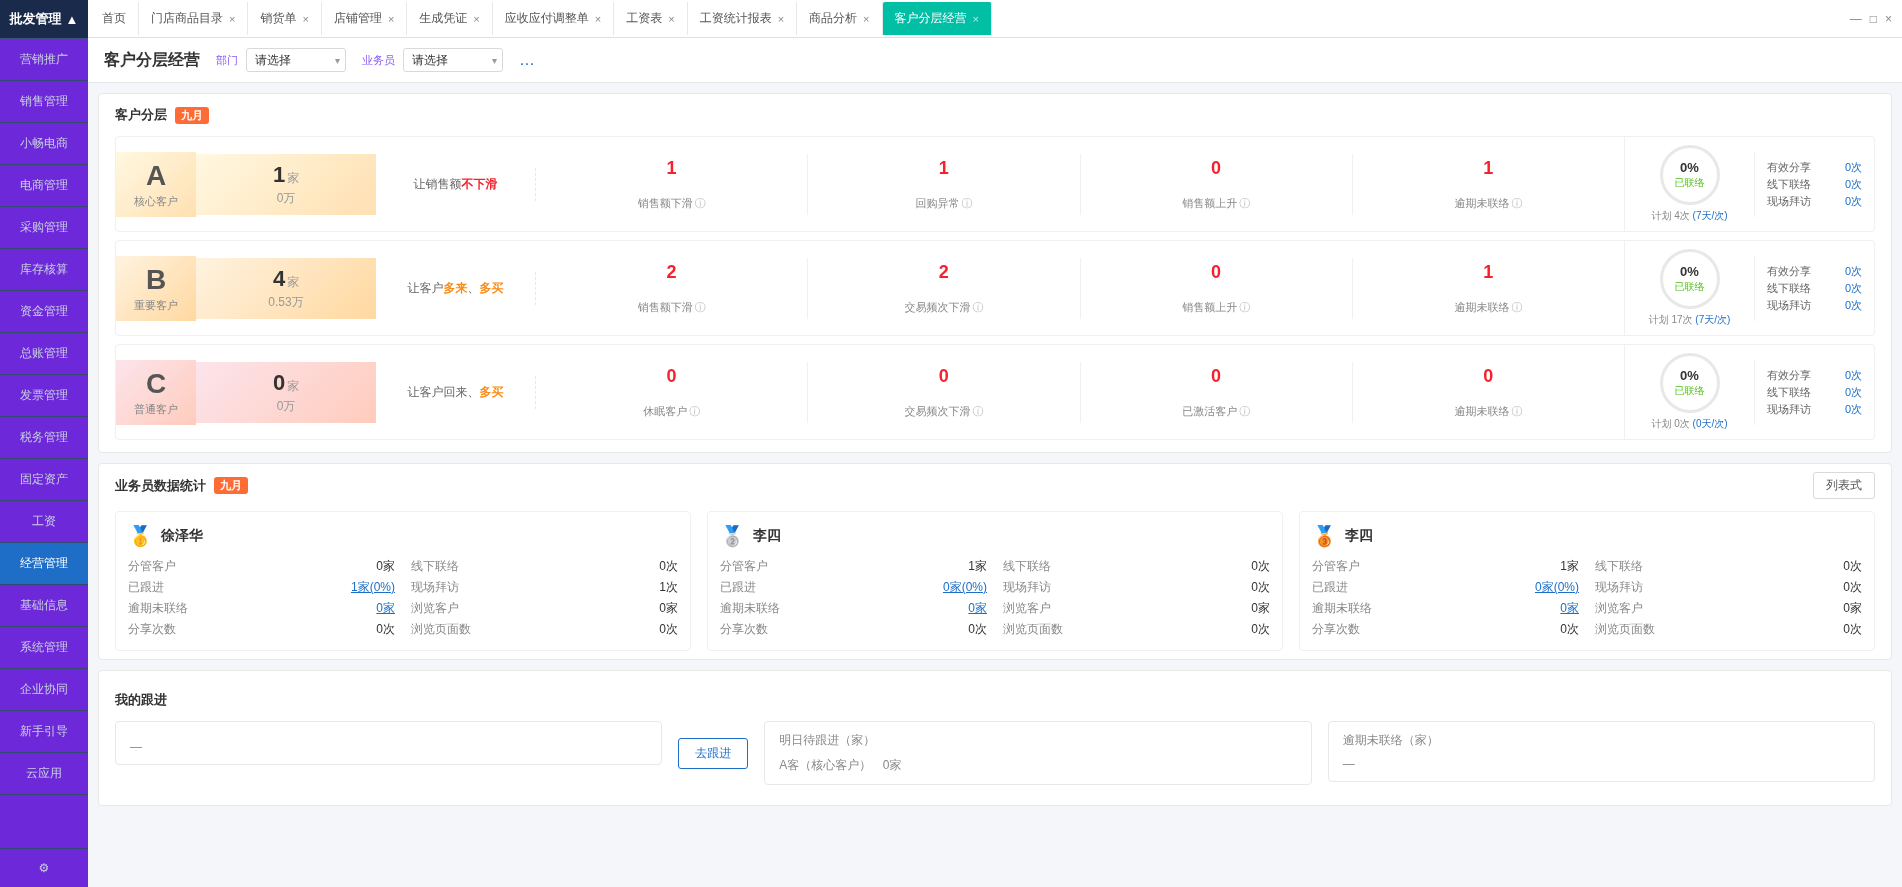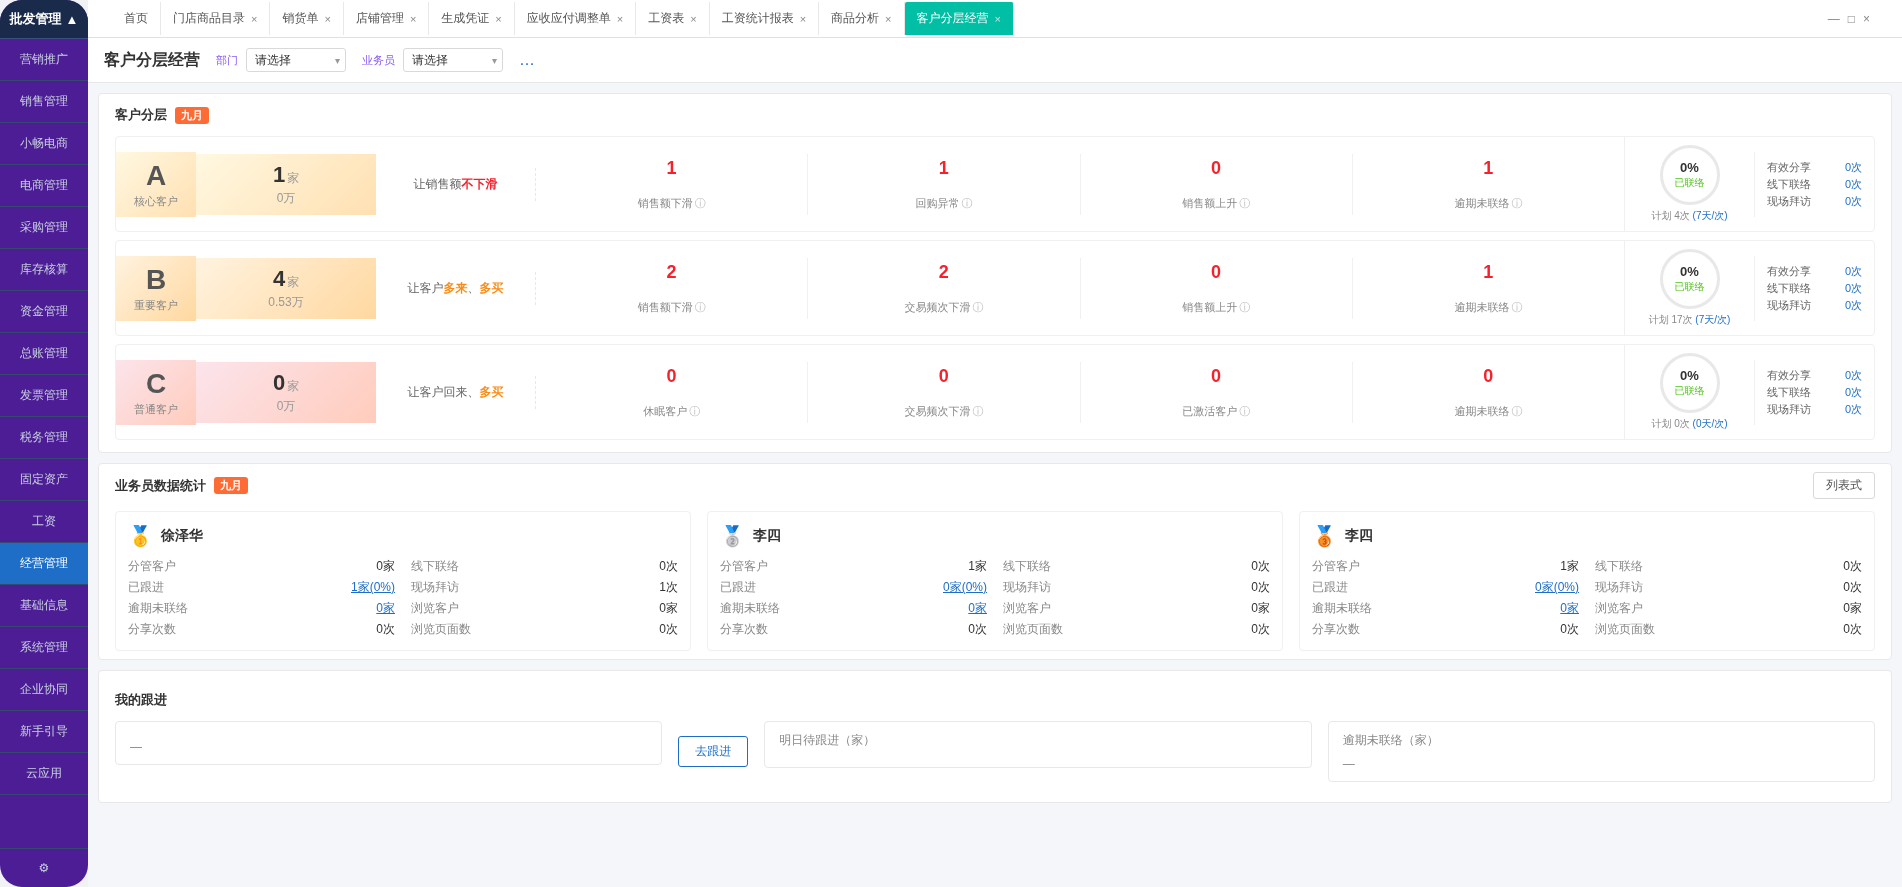--- a/index.html
+++ b/index.html
@@ -1,28 +1,27 @@
 <!DOCTYPE html>
 <html><head>
   <meta charset="utf-8">
   <style>
     * { box-sizing: border-box; margin: 0; padding: 0; }
     body { font-family: 'Microsoft YaHei', Arial, sans-serif; font-size: 12px; background: #f0f2f5; display: flex; height: 887px; overflow: hidden; }
 
     
     .sidebar {
       width: 88px;
-      background: #4c1d95;
+      background: #6d28d9;
       color: #fff;
       display: flex;
       flex-direction: column;
       flex-shrink: 0;
       height: 100%;
       overflow-y: auto;
-      border-radius: 22px;
     }
     .sidebar-top {
       background: #1a2a4a;
       padding: 10px 0;
       text-align: center;
       font-size: 13px;
       font-weight: bold;
       color: #fff;
       border-bottom: 1px solid #3a5080;
       display: flex;
@@ -58,21 +57,21 @@
     }
 
     
     .tab-bar {
       background: #fff;
       display: flex;
       align-items: center;
       border-bottom: 1px solid #e0e0e0;
       min-height: 38px;
       flex-shrink: 0;
-      padding: 0 24px;
+      padding: 0 2px;
       overflow-x: auto;
       white-space: nowrap;
     }
     .tab {
       display: inline-flex;
       align-items: center;
       padding: 8px 12px;
       font-size: 12px;
       color: #555;
       cursor: pointer;
@@ -742,20 +741,24 @@
 
     <div class="followup-section">
       <div class="followup-title">我的跟进</div>
       <div class="followup-grid">
         <div class="followup-panel">
           <div style="font-size:12px;color:#888;margin-top:8px;">—</div>
         </div>
         <button class="goto-btn">去跟进</button>
         <div class="followup-panel">
           <div class="followup-panel-title">明日待跟进（家）</div>
+          <div style="font-size:12px;color:#888;margin-top:4px;">
+            <span>A客（核心客户）</span>
+            <span style="margin-left:8px;">0家</span>
+          </div>
         </div>
         <div class="followup-panel">
           <div class="followup-panel-title">逾期未联络（家）</div>
           <div style="font-size:12px;color:#888;margin-top:8px;">—</div>
         </div>
       </div>
     </div>
 
     <div style="height:20px;"></div>
 

